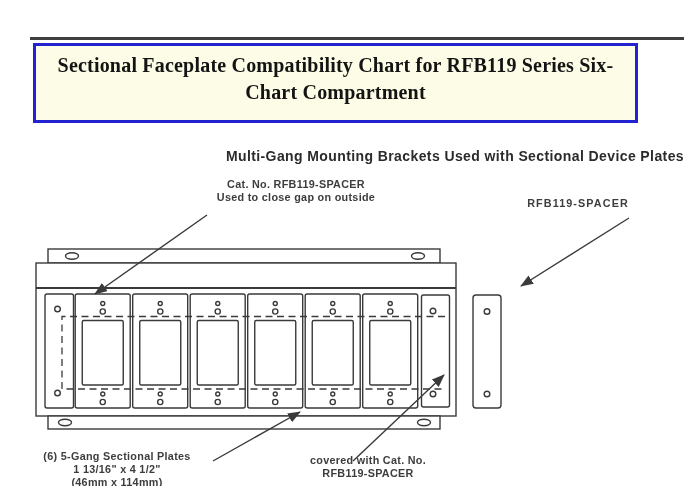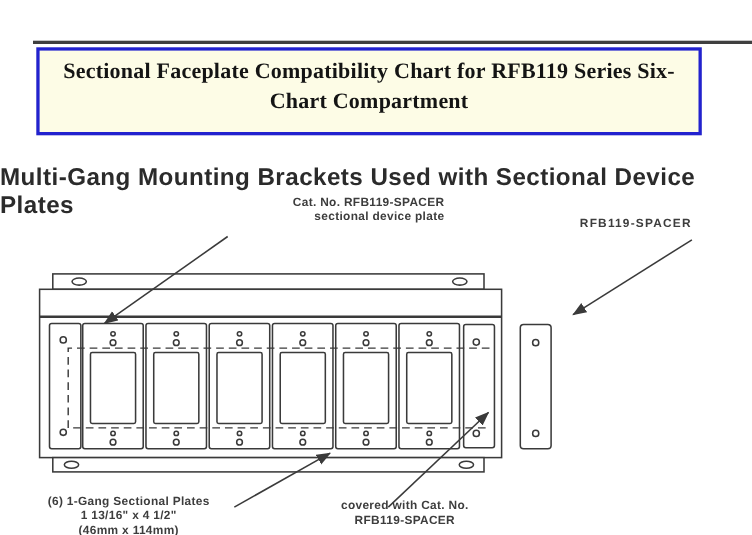--- a/index.html
+++ b/index.html
@@ -19,29 +19,29 @@
   .top-rule{position:absolute;left:30px;top:5px;width:654px;height:2.5px;background:var(--rule);}
   .title-box{
     position:absolute;left:33px;top:11px;width:599px;height:68px;
     background:var(--cream);border:3px solid var(--blue);
     text-align:center;color:var(--title-ink);
     font-family:"Liberation Serif", serif;font-weight:bold;
     font-size:20px;line-height:27px;letter-spacing:0.2px;
     padding-top:6px;box-sizing:content-box;
   }
   .subtitle{
-    position:absolute;left:0;top:116px;width:684px;text-align:left;
-    font-weight:bold;font-size:22px;letter-spacing:0.4px;color:var(--head-ink);
+    position:absolute;left:0;top:116px;width:684px;text-align:right;
+    font-weight:bold;font-size:14px;letter-spacing:0.4px;color:var(--head-ink);
   }
   .ann{
     position:absolute;text-align:center;font-weight:bold;
     font-size:10.8px;line-height:12.8px;letter-spacing:0.3px;color:var(--ann-ink);
   }
   .ann .ln{display:block;}
-  .ann-spacer-usage{left:188px;top:146px;width:216px;text-align:right;}
+  .ann-spacer-usage{left:188px;top:146px;width:216px;}
   .ann-spacer-label{left:518px;top:165px;width:120px;letter-spacing:1.1px;}
   .ann-plates{left:20px;top:418px;width:194px;}
   .ann-existing{left:272px;top:422px;width:192px;}
   svg.diagram{position:absolute;left:0;top:0;width:684px;height:486px;}
   .d{stroke:var(--line);stroke-width:1.4;fill:none;}
   .df{stroke:var(--line);stroke-width:1.4;fill:#ffffff;}
   .thick{stroke-width:2.2;}
   .dash{stroke:var(--line);stroke-width:1.3;fill:none;stroke-dasharray:7 4.5;}
 </style>
 </head>
@@ -130,27 +130,27 @@
     <circle class="d" cx="487" cy="362" r="2.8"></circle>
 
     <line class="d" x1="207" y1="183" x2="95" y2="262" marker-end="url(#arrow)"></line>
     <line class="d" x1="629" y1="186" x2="521" y2="254" marker-end="url(#arrow)"></line>
     <line class="d" x1="213" y1="429" x2="300" y2="380" marker-end="url(#arrow)"></line>
     <line class="d" x1="353" y1="429" x2="444" y2="343" marker-end="url(#arrow)"></line>
   </svg>
 
   <div class="ann ann-spacer-usage">
     <span class="ln">Cat. No. RFB119-SPACER</span>
-    <span class="ln">sectional device plate</span>
+    <span class="ln">Used to close gap on outside</span>
   </div>
 
   <div class="ann ann-spacer-label">RFB119-SPACER</div>
 
   <div class="ann ann-plates">
-    <span class="ln">(6) 1-Gang Sectional Plates</span>
+    <span class="ln">(6) 5-Gang Sectional Plates</span>
     <span class="ln">1 13/16" x 4 1/2"</span>
     <span class="ln">(46mm x 114mm)</span>
   </div>
 
   <div class="ann ann-existing">
     <span class="ln">covered with Cat. No.</span>
     <span class="ln">RFB119-SPACER</span>
   </div>
 
 </div>

